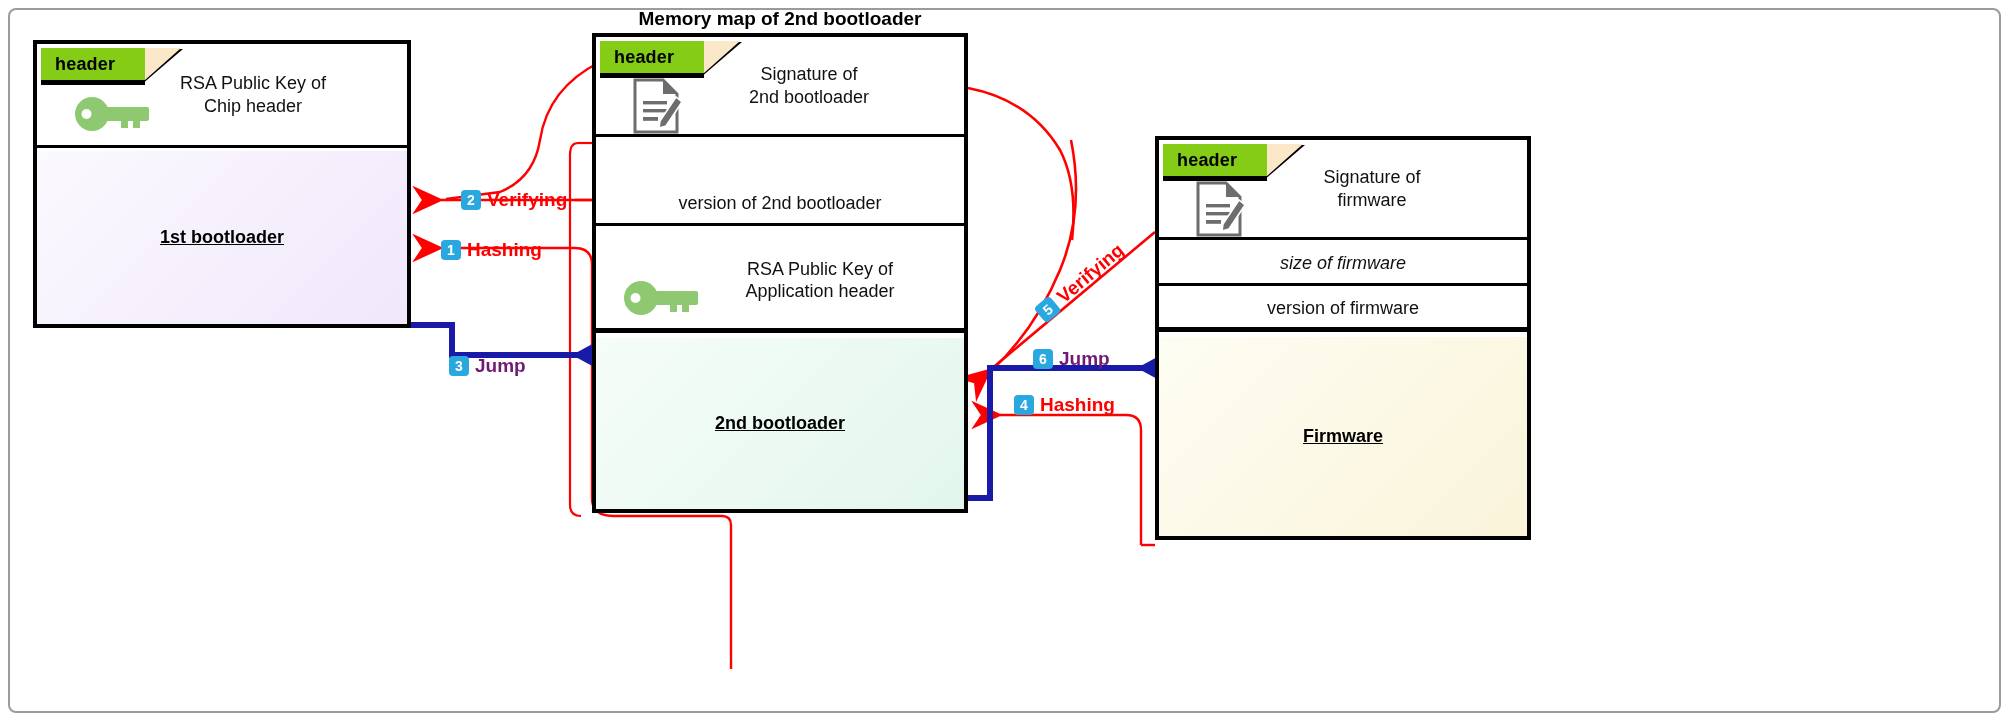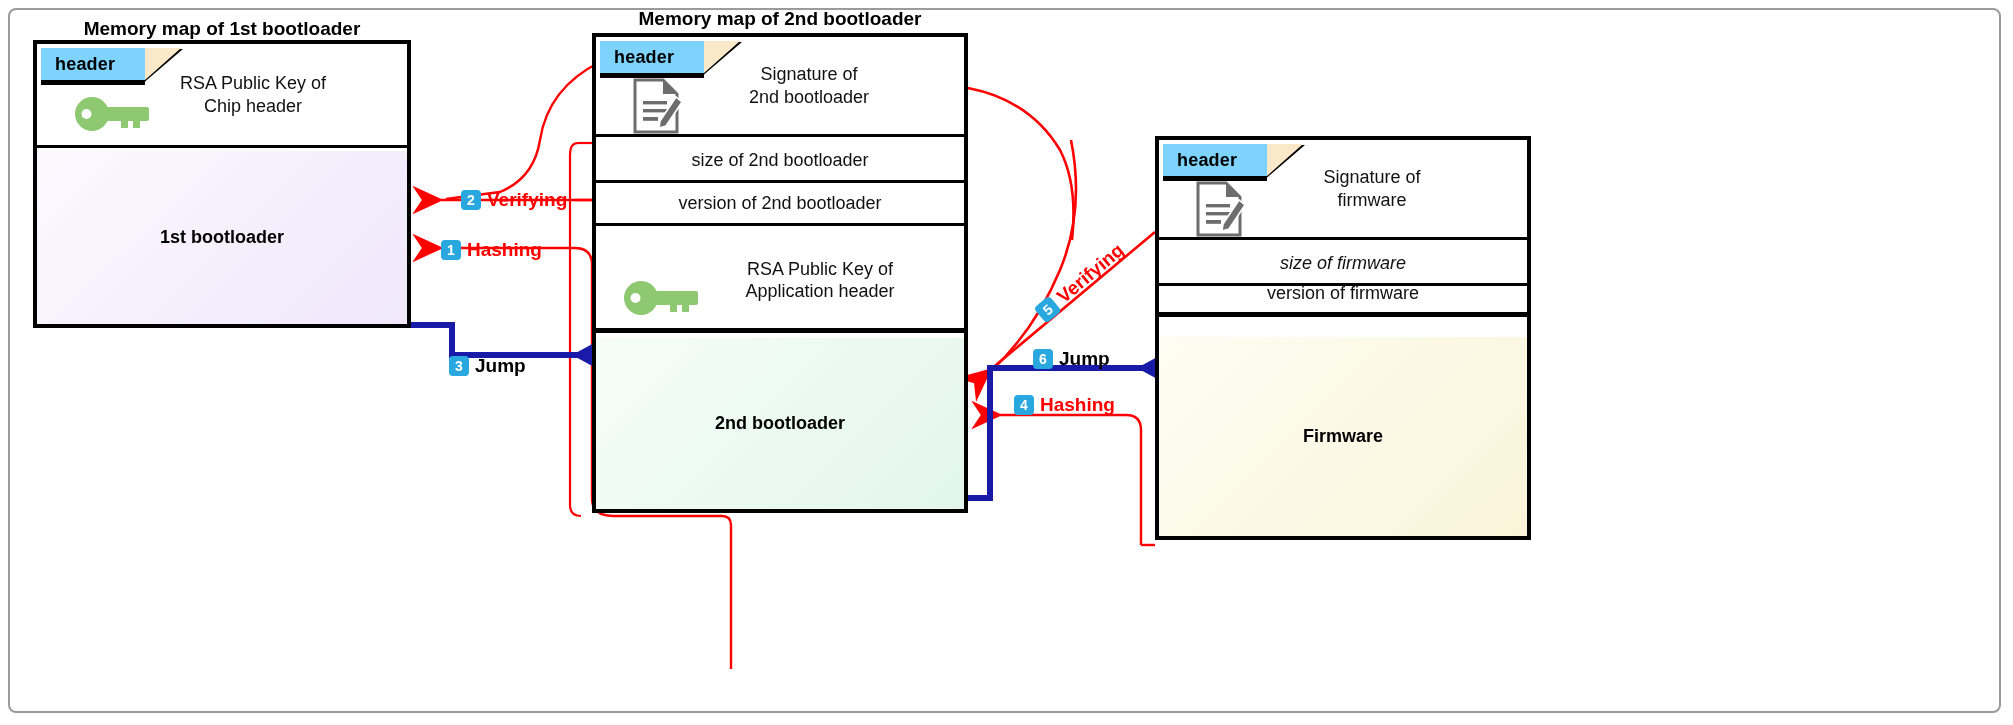--- a/index.html
+++ b/index.html
@@ -8,32 +8,32 @@
   #frame{position:absolute;left:8px;top:8px;width:1993px;height:705px;border:2px solid #9b9b9b;border-radius:8px;box-sizing:border-box;background:#fff;}
 
   svg#wires{position:absolute;left:0;top:0;width:2013px;height:725px;pointer-events:none;}
 
   .maptitle{position:absolute;font-weight:bold;font-size:19px;color:#000;white-space:nowrap;text-align:center;}
 
   .block{position:absolute;border:4px solid #000;box-sizing:border-box;background:#fff;}
   .row{position:absolute;left:0;right:0;box-sizing:border-box;display:flex;align-items:center;justify-content:center;}
   .rowsep{border-bottom:3px solid #000;}
   .rowtext{font-size:18px;color:#111;text-align:center;line-height:1.25;}
-  .bodytext{font-size:18px;font-weight:bold;color:#000;text-align:center;}
-
-  .hdrtab{position:absolute;height:32px;background:#7dd3fc;border-right:0;display:flex;align-items:center;z-index:6;}
+  .bodytext{font-size:18px;font-weight:bold;color:#000;text-align:center;text-decoration:underline;}
+
+  .hdrtab{position:absolute;height:32px;background:#84cc16;border-right:0;display:flex;align-items:center;z-index:6;}
   .hdrtab .lbl{font-weight:bold;font-size:18px;color:#000;padding-left:14px;letter-spacing:.2px;}
 
   .icon{position:absolute;display:block;}
 
   .step{position:absolute;display:flex;align-items:center;gap:6px;white-space:nowrap;}
   .badge{display:inline-flex;align-items:center;justify-content:center;width:20px;height:20px;border-radius:4px;background:#29a8e0;color:#fff;font-weight:bold;font-size:14px;line-height:1;}
   .steplbl{font-weight:bold;font-size:19px;}
   .red{color:#ff0000;}
-  .navy{color:#000000;}
+  .navy{color:#701a75;}
   .rot{transform:rotate(-40deg);transform-origin:left center;}
 </style>
 </head>
 <body>
 
 <div id="page">
   <div id="frame"></div>
 
   <svg id="wires" viewBox="0 0 2013 725">
     <defs>
@@ -81,21 +81,20 @@
 
     <g>
       <path d="M1126,415 Q1136,415 1136,428 L1136,545" fill="none" stroke="#ff0000" stroke-width="2.2" opacity="0"></path>
     </g>
 
     <g>
       <path d="M968,498 L990,498 L990,368 L1143,368" fill="none" stroke="#1a1aa8" stroke-width="6" marker-end="url(#blueArrow)"></path>
     </g>
   </svg>
 
-  <div class="maptitle" style="left:33px;top:18px;width:378px;">Memory map of 1st bootloader</div>
 
   <div class="block" style="left:33px;top:40px;width:378px;height:288px;">
 
     <div class="hdrtab" style="left:4px;top:4px;width:104px;">
       <span class="lbl">header</span>
     </div>
     <div style="position:absolute;left:108px;top:4px;width:0;height:0;border-left:0;border-top:32px solid #fae8c8;border-right:36px solid transparent;z-index:6;"></div>
     <div style="position:absolute;left:4px;top:36px;width:104px;height:5px;background:#000;z-index:7;"></div>
     <div style="position:absolute;left:104px;top:5px;width:0;height:0;border-top:36px solid #000;border-right:42px solid transparent;z-index:5;"></div>
 
@@ -140,23 +139,20 @@
           <rect x="11" y="40" width="15" height="3.8" fill="#6d6d6d"></rect>
           <path d="M28,44 L44,20 L50,25 L34,49 L27,51 Z" fill="#6d6d6d" stroke="#ffffff" stroke-width="1.6"></path>
         </svg>
       </span>
       <div class="rowtext" style="padding-left:58px;">
         <div>Signature of</div>
         <div>2nd bootloader</div>
       </div>
     </div>
 
-    <div class="row rowsep" style="top:103px;height:43px;">
-      <span class="rowtext">size of 2nd bootloader</span>
-    </div>
 
     <div class="row rowsep" style="top:146px;height:43px;">
       <span class="rowtext">version of 2nd bootloader</span>
     </div>
 
     <div class="row" style="top:195px;height:101px;border-bottom:5px solid #000;">
       <span class="icon" style="left:28px;top:48px;">
         <svg width="76" height="36" viewBox="0 0 76 36">
           <circle cx="17" cy="18" r="17" fill="#8ec972"></circle>
           <circle cx="11.5" cy="18" r="5" fill="#ffffff"></circle>
@@ -199,21 +195,21 @@
       <div class="rowtext" style="padding-left:58px;">
         <div>Signature of</div>
         <div>firmware</div>
       </div>
     </div>
 
     <div class="row rowsep" style="top:103px;height:43px;font-style:italic;">
       <span class="rowtext">size of firmware</span>
     </div>
 
-    <div class="row" style="top:134px;height:43px;border-bottom:5px solid #000;">
+    <div class="row" style="top:149px;height:43px;border-bottom:5px solid #000;">
       <span class="rowtext">version of firmware</span>
     </div>
 
     <div class="row" style="top:197px;height:199px;background:linear-gradient(135deg,#fefdf3 0%,#f9f4d9 100%);">
       <span class="bodytext">Firmware</span>
     </div>
   </div>
 
   <div class="step" style="left:461px;top:189px;">
     <span class="badge">2</span>

